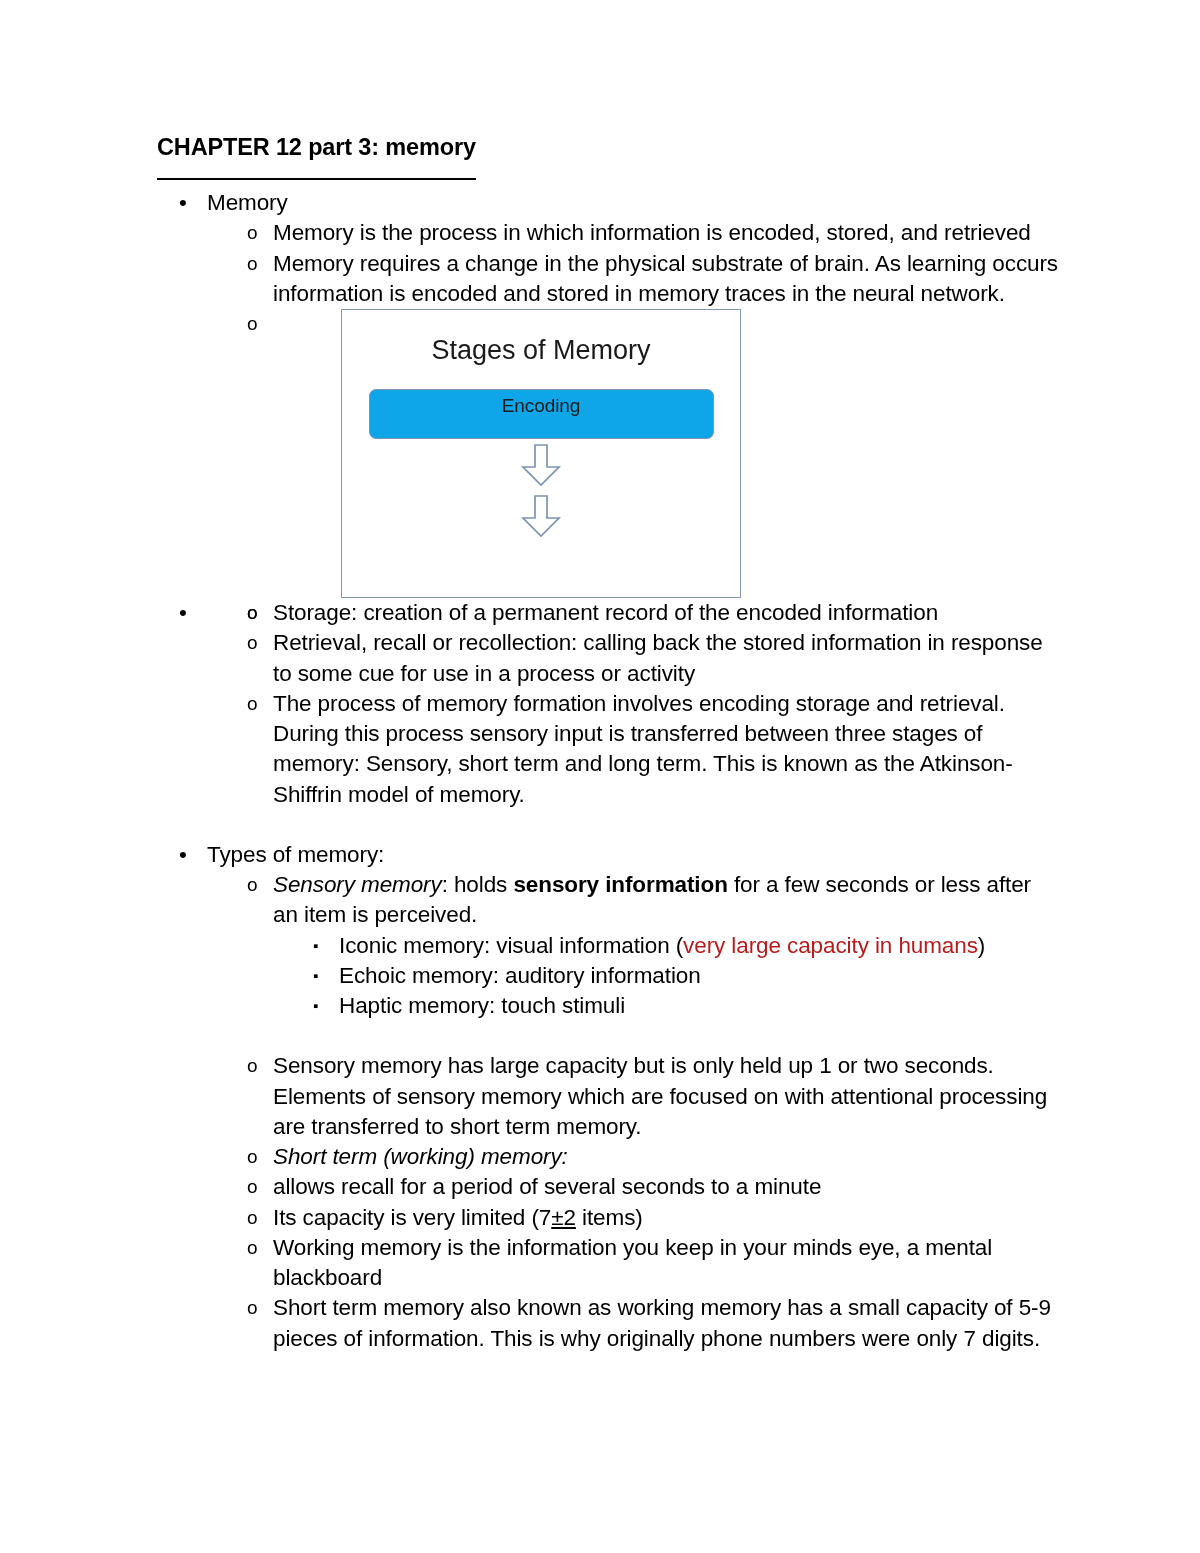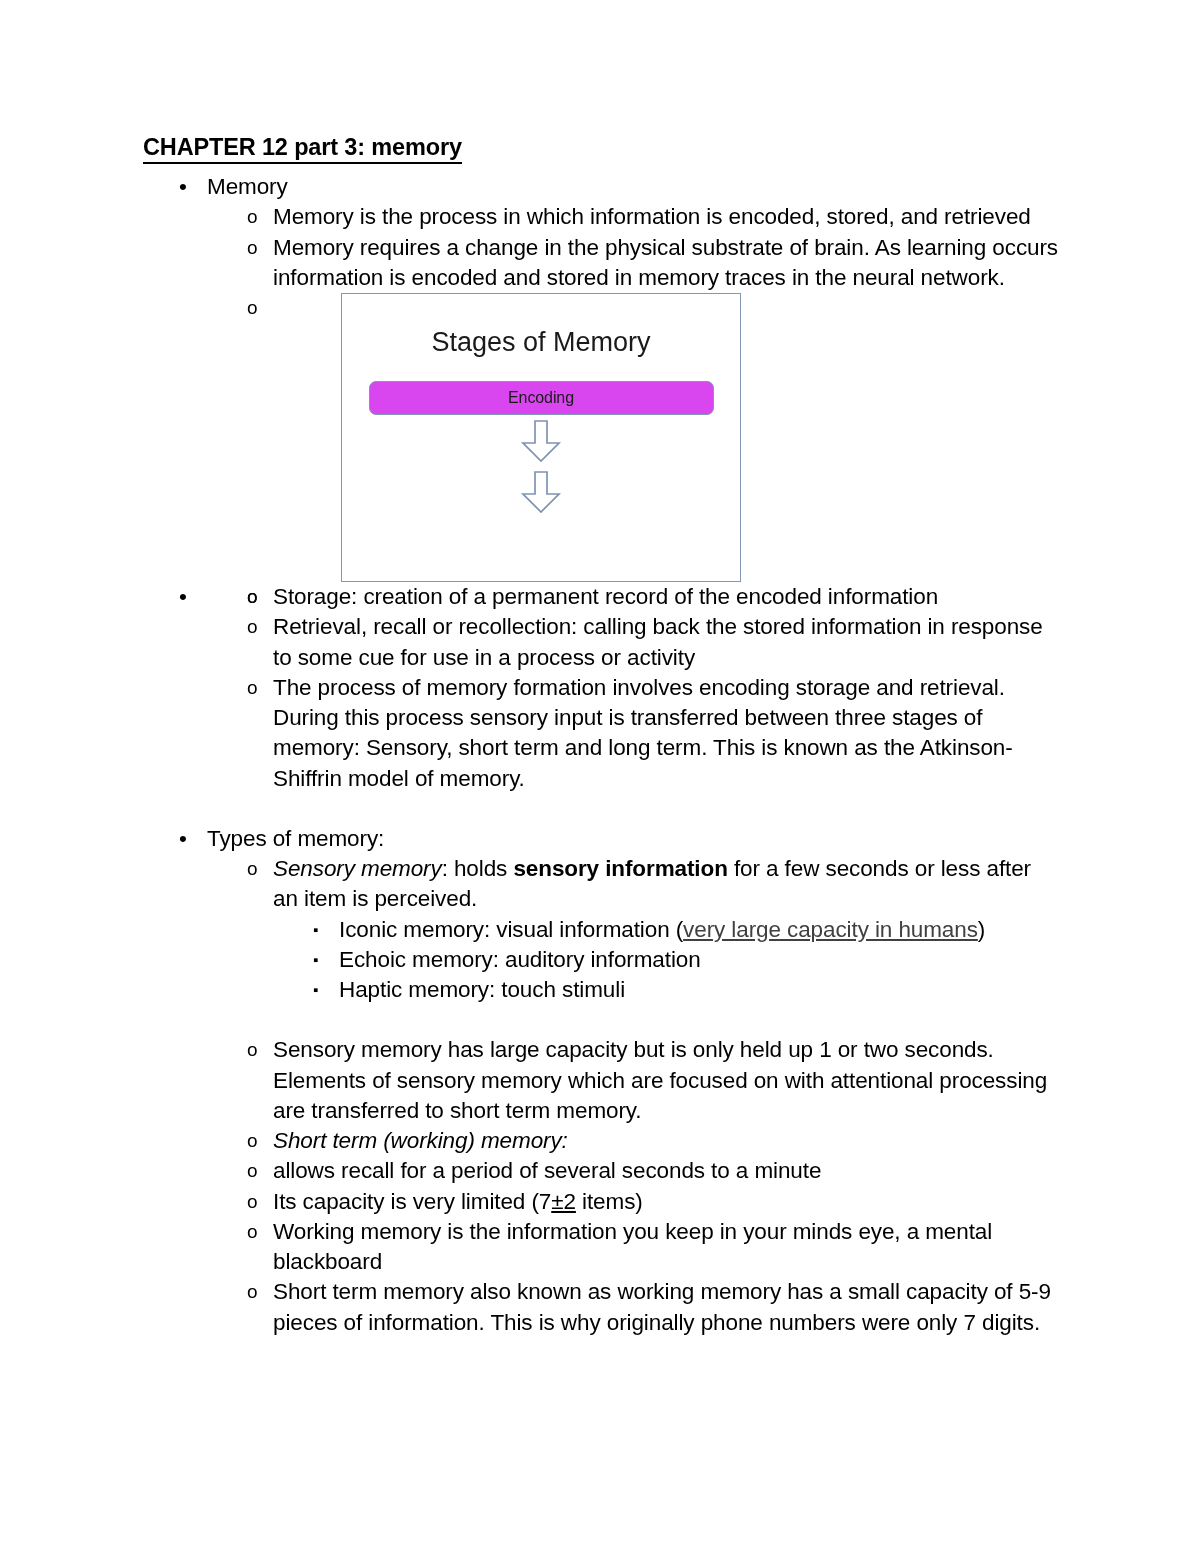--- a/index.html
+++ b/index.html
@@ -28,24 +28,24 @@
     top: 132px;
     width: 920px;
   }
 
   
   .doc-title {
     font-size: 23.5px;
     font-weight: bold;
     line-height: 1.28;
     letter-spacing: -0.15px;
-    margin: 0 0 3px 2px;
+    margin: 0 0 3px 16px;
     display: inline-block;
     border-bottom: 2px solid #000;
-    padding-bottom: 0px;
+    padding-bottom: 16px;
   }
   .title-wrap { line-height: 1.2; margin-bottom: 5px; }
 
   
   ul.lvl {
     list-style: none;
     margin: 0;
     padding: 0;
   }
   li.item {
@@ -95,22 +95,21 @@
     left: 40px;
     top: 0;
     font-size: 15px;
     line-height: 2.0;
   }
 
   .spacer-line { height: 30px; }
   .em { font-style: italic; }
   .strong { font-weight: bold; }
   .link {
-    color: #404040;
-    text-decoration: underline;
+    color: #b91c1c;
     cursor: pointer;
     text-align: center;
   }
   .uline { text-decoration: underline; }
 
   
   .figure-li {
     padding-left: 66px;
     position: relative;
   }
@@ -123,40 +122,40 @@
   }
   .fig-shift { margin-left: 68px; }
 
   .stages-frame {
     box-sizing: border-box;
     width: 400px;
     height: 289px;
     border: 1.6px solid #8496b5;
     background: #ffffff;
     position: relative;
-    padding: 8px;
+    padding: 0;
   }
   .stages-title {
     text-align: center;
     font-size: 27px;
     color: #1a1a1a;
     letter-spacing: 0px;
     margin-top: 22px;
     font-family: "Liberation Sans", sans-serif;
   }
   .stage-box {
     box-sizing: border-box;
     width: 345px;
-    height: 34px;
+    height: 50px;
     margin: 0 auto;
     border: 1.6px solid #8496b5;
     border-radius: 7px;
-    background: #d946ef;
+    background: #0ea5e9;
     color: #1a1a1a;
-    font-size: 16px;
+    font-size: 19px;
     line-height: 31px;
     text-align: center;
   }
   .stage-box.light-top {
     border-top-color: #dfe6ef;
   }
   .stage-box.b1 { margin-top: 21px; }
   .stage-box.b2 { margin-top: 0px; }
   .stage-box.b3 { margin-top: 0px; }
   .arrow-wrap {

